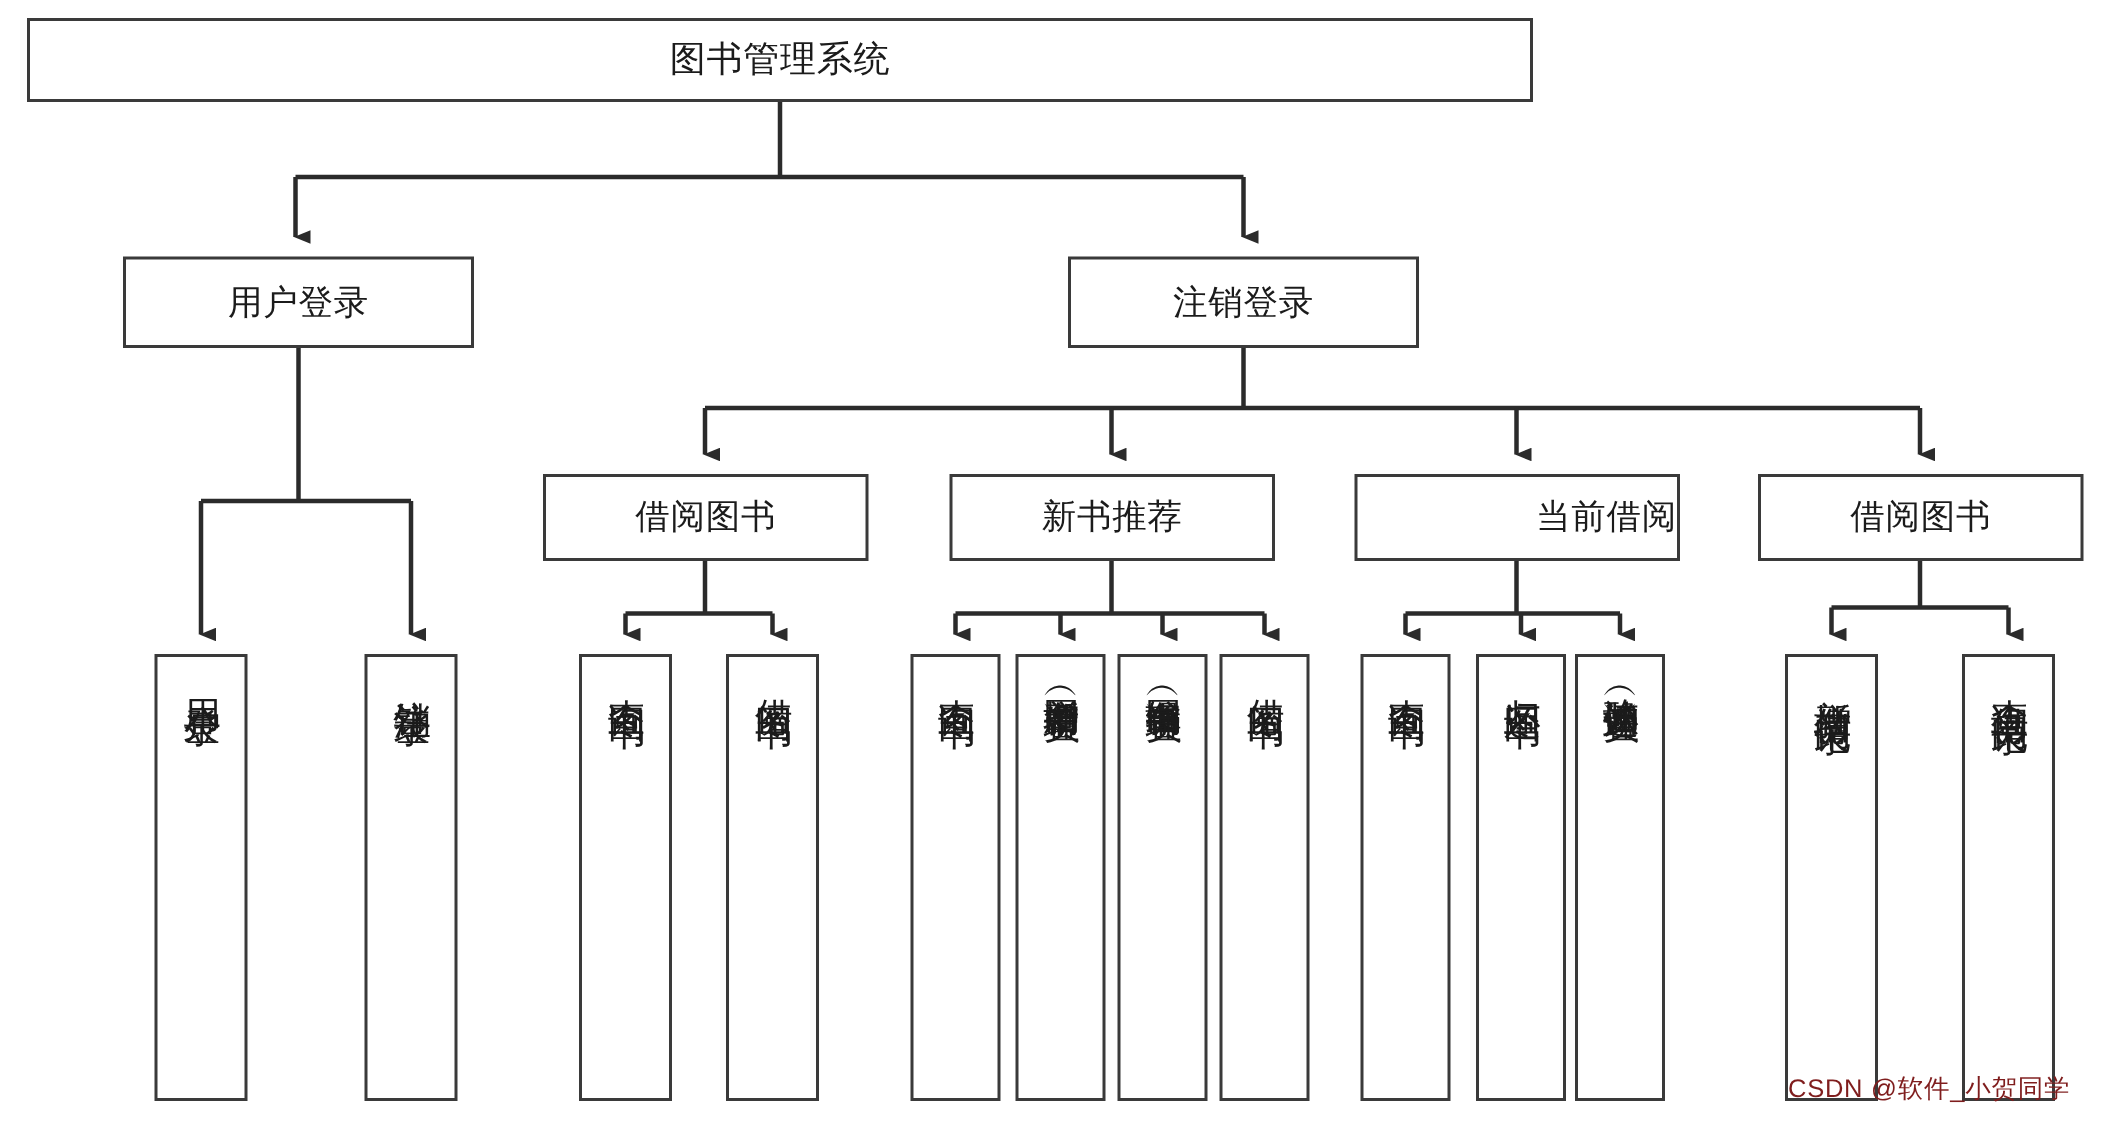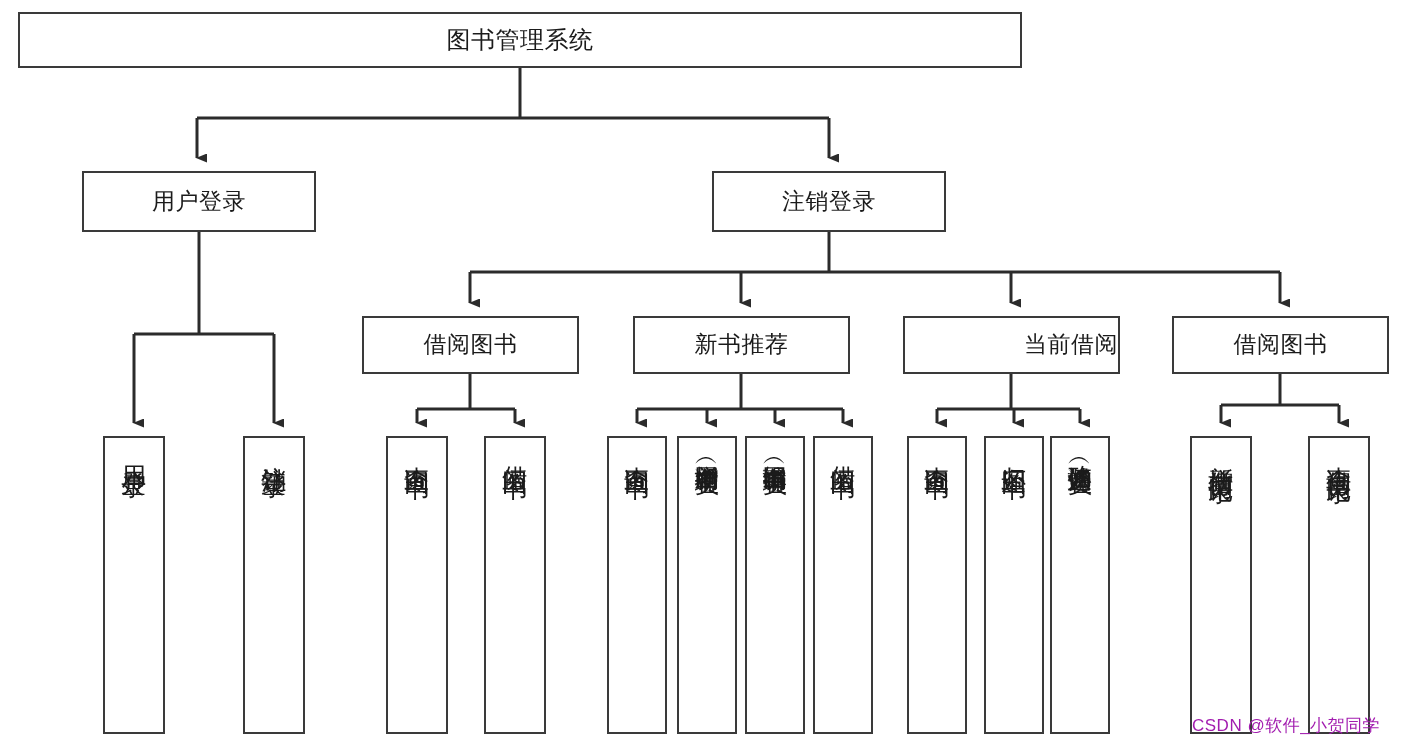--- a/index.html
+++ b/index.html
@@ -64,21 +64,21 @@
     line-height: 1.06;
     letter-spacing: 3px;
     white-space: nowrap;
   }
   .node.vertical.compact .node-label {
     font-size: 24px;
     letter-spacing: 1px;
   }
   .watermark {
     position: absolute;
-    color: #a21caf;
+    color: #7f1d1d;
     font-size: 17px;
     white-space: nowrap;
     z-index: 3;
     letter-spacing: 0.5px;
   }
 </style>
 </head>
 <body>
 
 <div id="diagram-canvas">

